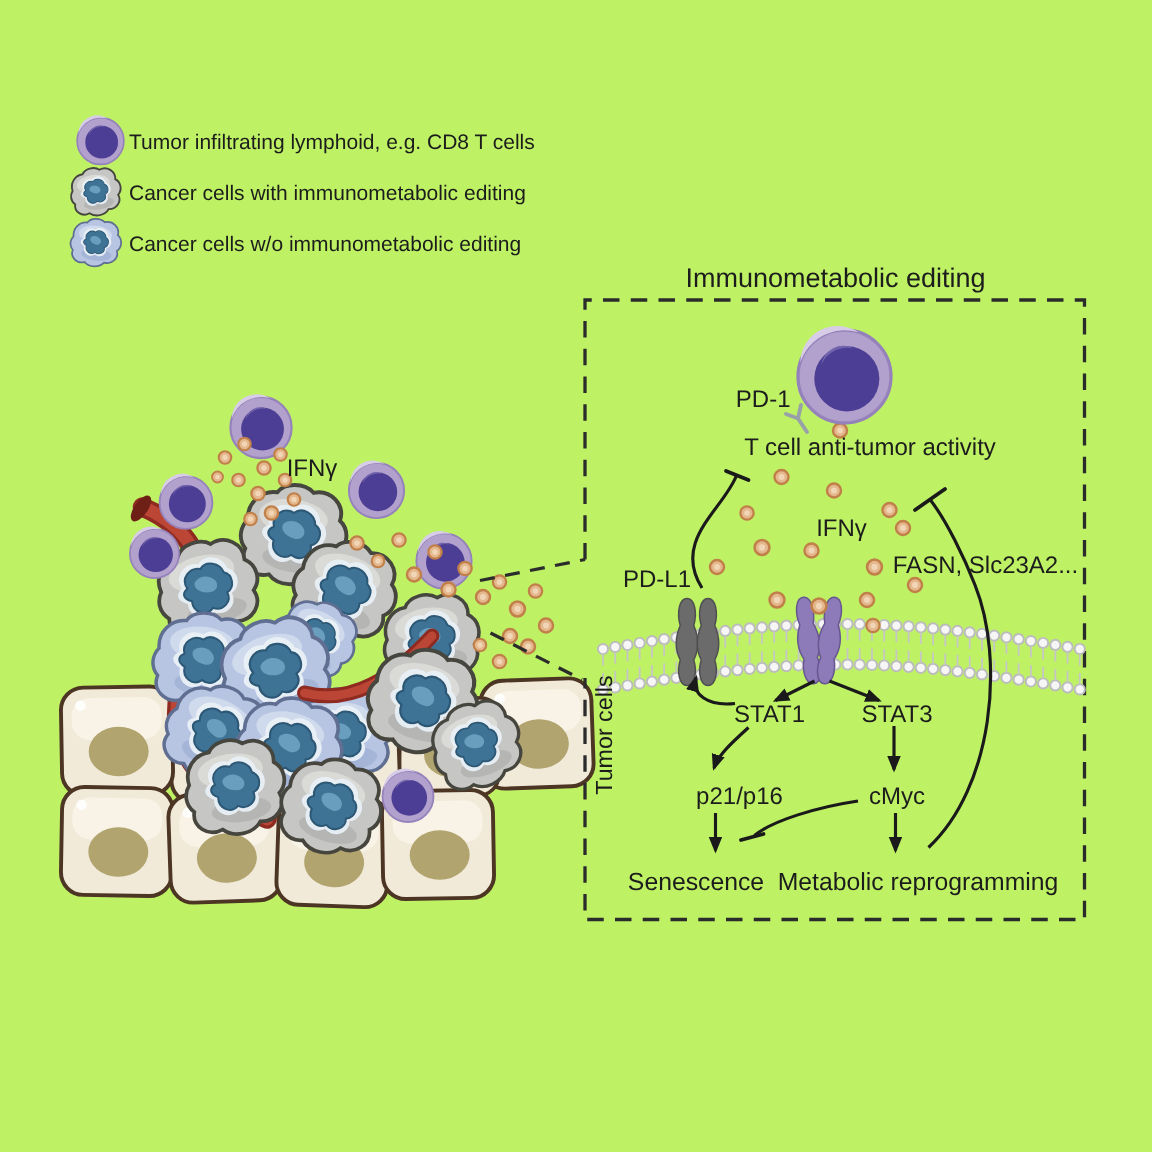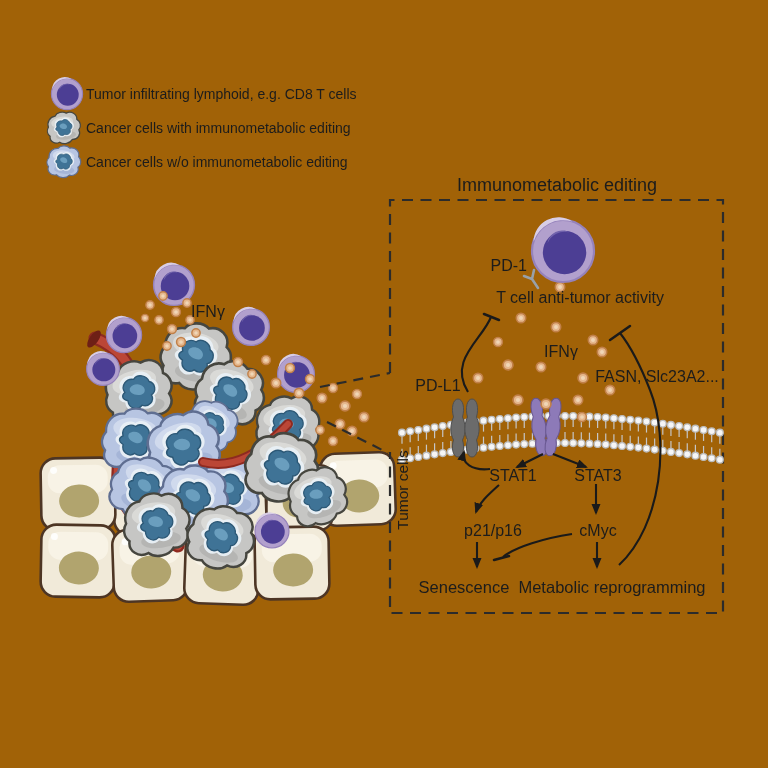--- a/index.html
+++ b/index.html
@@ -1,16 +1,16 @@
 <!DOCTYPE html>
 <html><head>
 <meta charset="utf-8">
 <style>
   html,body{margin:0;padding:0;background:#ffffff;}
-  .canvas{width:768px;height:768px;background:#a16207;position:relative;overflow:hidden;}
+  .canvas{width:768px;height:768px;background:#bef264;position:relative;overflow:hidden;}
   svg{display:block;}
   text{font-family:"Liberation Sans","DejaVu Sans",sans-serif;fill:#1c1c1c;}
   .t14{font-size:14px;}
   .t15{font-size:15.5px;}
   .t16{font-size:16px;}
   .t17{font-size:16.5px;}
   .t18{font-size:18px;}
   .arrow{stroke:#1a1a1a;stroke-width:2.1;fill:none;}
   .tbar{stroke:#1a1a1a;stroke-width:2.5;fill:none;stroke-linecap:round;}
   .dash{stroke:#2b2b2b;stroke-width:2.2;fill:none;}

